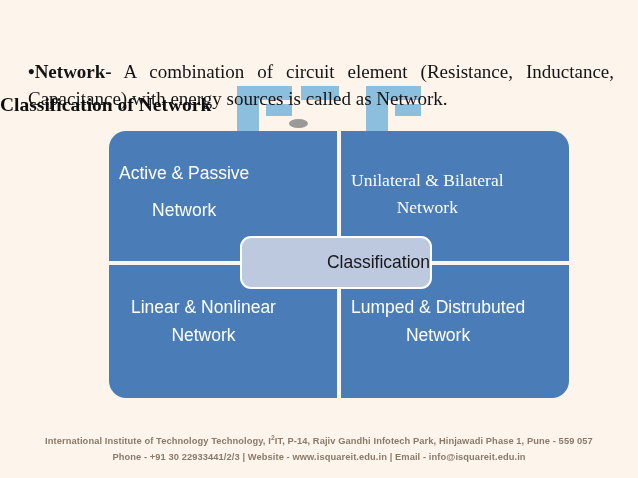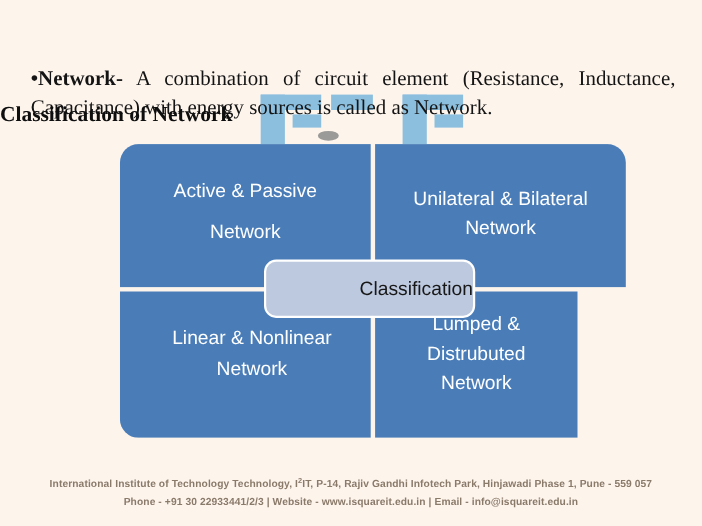--- a/index.html
+++ b/index.html
@@ -74,35 +74,34 @@
     z-index: 2;
     border-radius: 17px;
     overflow: hidden;
     background: #FDF4EC;
   }
   .quad {
     position: absolute;
     background: #4A7DB8;
     display: flex;
     align-items: center;
-    justify-content: center;
     text-align: center;
     color: #FFFFFF;
     font-size: 17.5px;
     line-height: 1.55;
     padding: 0 10px;
     box-sizing: border-box;
   }
   .q-tl { left: 0;     top: 0;     width: 228px; height: 130px; }
   .q-tr { left: 232px; top: 0;     width: 228px; height: 130px; }
   .q-bl { left: 0;     top: 134px; width: 228px; height: 133px; }
-  .q-br { left: 232px; top: 134px; width: 184px; height: 133px; }
+  .q-br { left: 232px; top: 134px; width: 228px; height: 133px; }
 
   .q-tl .qtext { transform: translateY(-4px); }
-  .q-tr .qtext { transform: translateY(-2px); }
+  .q-tr .qtext { transform: translateY(-2px); font-family: Liberation Serif, serif; }
   .q-bl .qtext { transform: translateY(-10px); margin-left: 12px; }
   .q-br .qtext { transform: translateY(-10px); }
 
   .qtext .l1 { display: block; }
   .qtext .l2 { display: block; }
   .q-tl .qtext .l2 { margin-top: 9px; }
 
   
   .hub {
     position: absolute;

